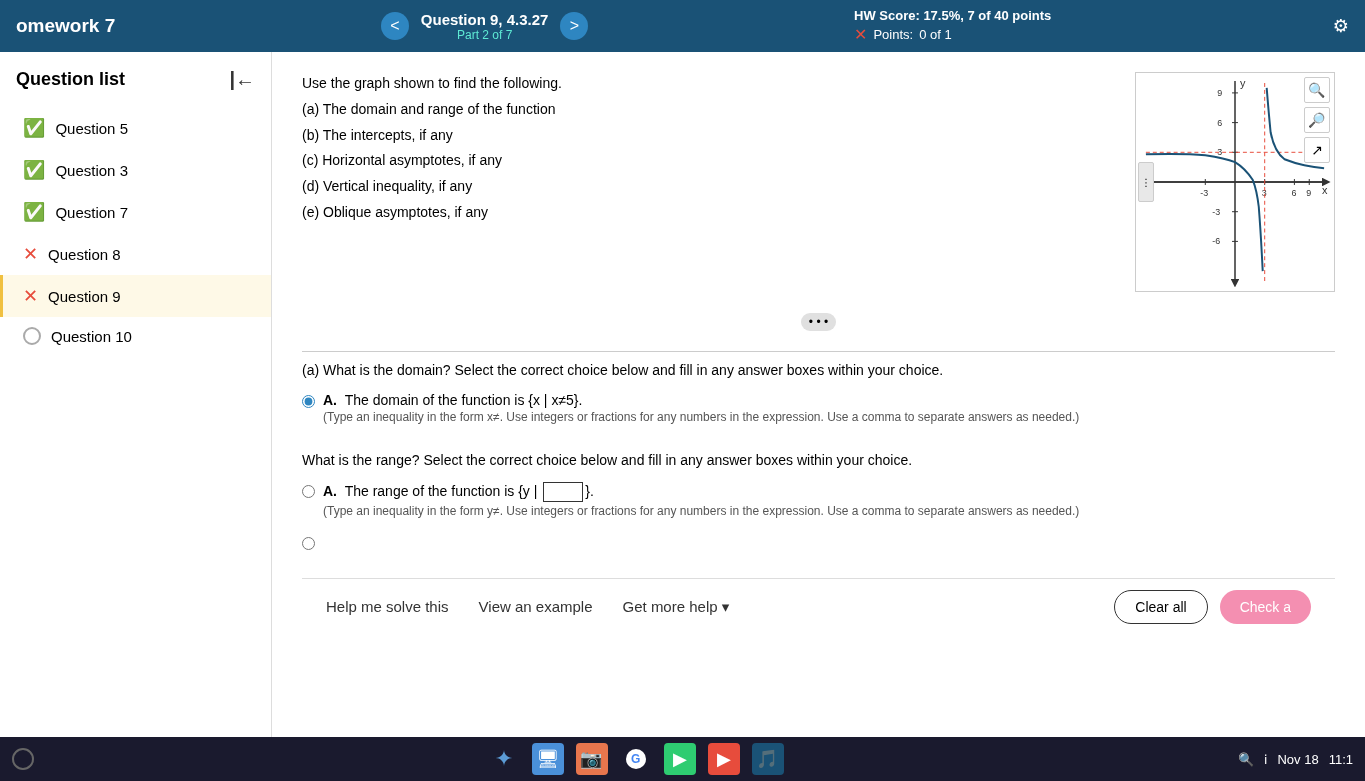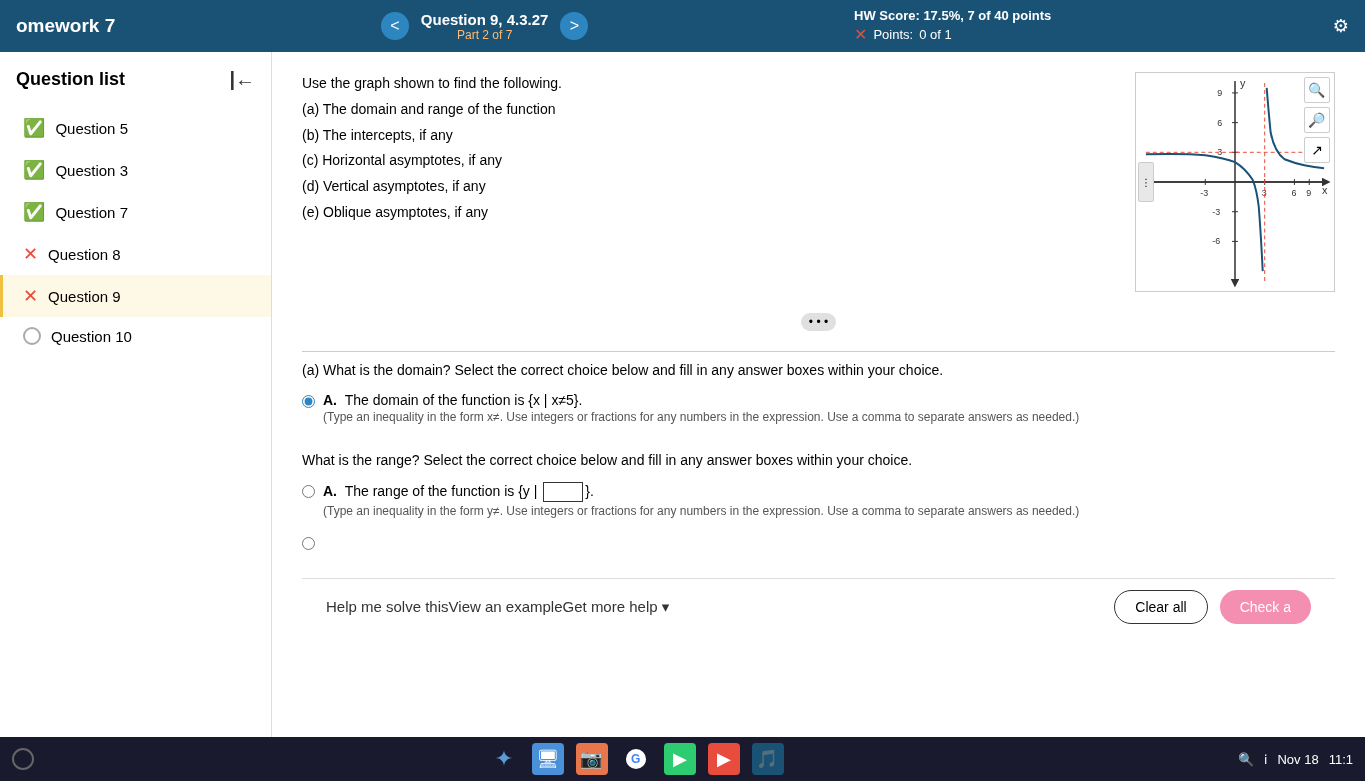--- a/index.html
+++ b/index.html
@@ -32,21 +32,21 @@
       height: 28px;
       border-radius: 50%;
       cursor: pointer;
       font-size: 16px;
       display: flex;
       align-items: center;
       justify-content: center;
     }
     .question-title { text-align: center; }
     .question-title .main { font-weight: bold; font-size: 15px; }
-    .question-title .sub { font-size: 12px; color: #fdba74; }
+    .question-title .sub { font-size: 12px; color: #5eead4; }
     .header-right { font-size: 13px; text-align: right; }
     .hw-score { font-weight: bold; }
     .points-row { display: flex; align-items: center; gap: 6px; margin-top: 2px; }
     .x-circle { color: #e74c3c; font-size: 16px; }
     .gear-icon { font-size: 18px; cursor: pointer; margin-left: 16px; }
 
     
     .main-content {
       display: flex;
       flex: 1;
@@ -161,20 +161,21 @@
     }
 
     
     .footer {
       height: 56px;
       background: white;
       border-top: 1px solid #ddd;
       display: flex;
       align-items: center;
       padding: 0 24px;
+      gap: 30px;
     }
     .footer-btn {
       background: none;
       border: none;
       font-size: 15px;
       cursor: pointer;
       color: #333;
       font-weight: 500;
     }
     .footer-right { margin-left: auto; display: flex; gap: 12px; }
@@ -320,21 +321,21 @@
     </div>
 
     <div class="content-panel">
 
       <div class="problem-area">
         <div class="problem-text">
           <p>Use the graph shown to find the following.</p>
           <p>(a)  The domain and range of the function</p>
           <p>(b)  The intercepts, if any</p>
           <p>(c)  Horizontal asymptotes, if any</p>
-          <p>(d)  Vertical asymptotes, if any</p>
+          <p>(d)  Vertical inequality, if any</p>
           <p>(e)  Oblique asymptotes, if any</p>
         </div>
 
         <div class="graph-container">
           <svg class="graph-svg" viewBox="0 0 200 220">
 
             <line x1="100" y1="10" x2="100" y2="210" stroke="#ccc" stroke-width="0.5"></line>
             <line x1="10" y1="110" x2="190" y2="110" stroke="#ccc" stroke-width="0.5"></line>
 
             <line x1="100" y1="8" x2="100" y2="212" stroke="#333" stroke-width="1.5" marker-end="url(#arrow)"></line>

